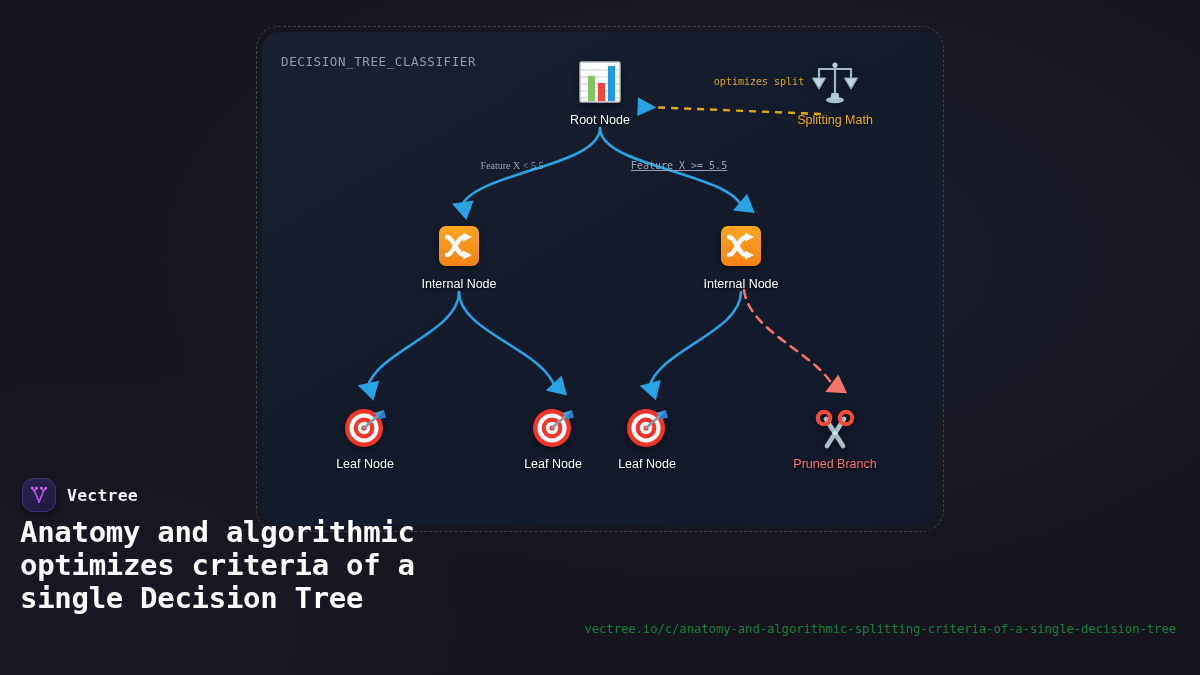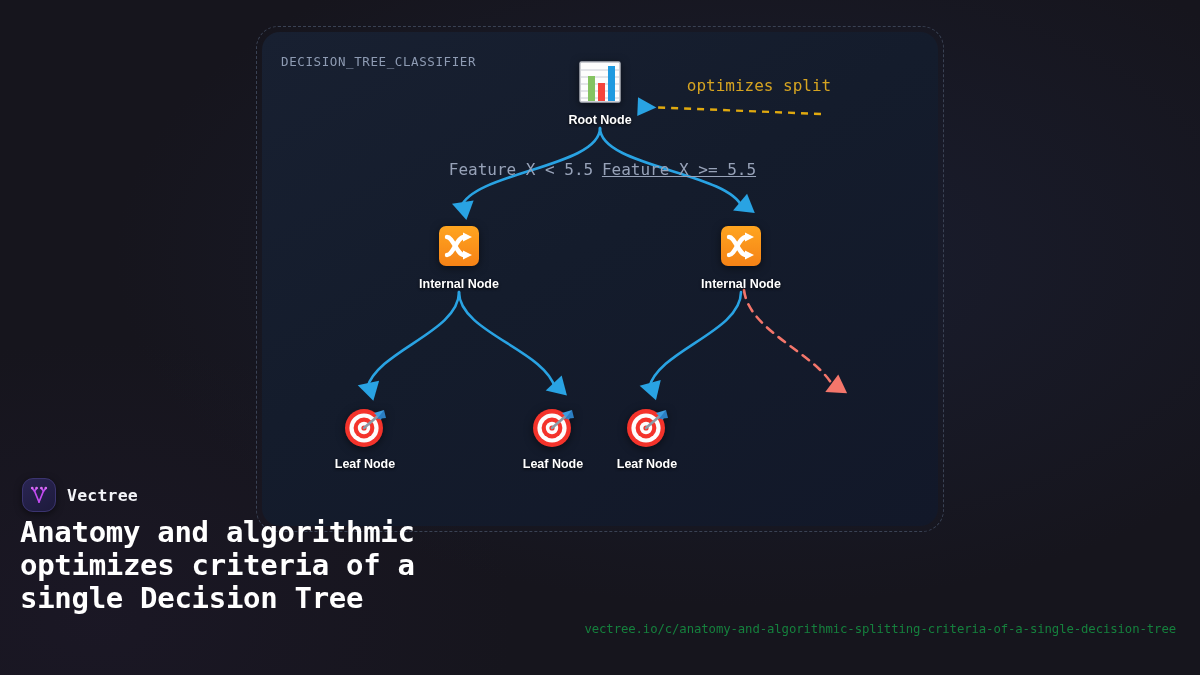--- a/index.html
+++ b/index.html
@@ -85,37 +85,37 @@
   .node .glyph {
     font-family: "DejaVu Sans", sans-serif;
     line-height: 1;
     text-align: center;
     filter: drop-shadow(0 2px 4px rgba(0,0,0,0.5));
   }
   .node .node-label {
     margin-top: 5px;
     font-family: "Liberation Sans", sans-serif;
     font-size: 12.5px;
-    font-weight: 700;
+    font-weight: 400;
     color: #ffffff;
     white-space: nowrap;
     text-shadow: 0 1px 3px rgba(0,0,0,0.85);
   }
   .node .node-label.accent-gold   { color: #eeb100; }
   .node .node-label.accent-salmon { color: #f4766b; }
 
   
   .ic { display: block; }
 
   
   .edge-label {
     position: absolute;
     z-index: 5;
     font-family: "DejaVu Sans Mono", "Liberation Mono", monospace;
-    font-size: 16px;
+    font-size: 10px;
     color: #97a2b8;
     white-space: nowrap;
     transform: translateX(-50%);
     text-align: center;
   }
   .edge-label.gold { color: #d6a421; }
 
   
   .brand {
     position: absolute;
@@ -201,21 +201,21 @@
 
       <path d="M197,260 C197,300 283,318 293,356" fill="none" stroke="#29a3e3" stroke-width="2.6" stroke-linecap="round" marker-end="url(#arrowBlue)"></path>
 
       <path d="M479,260 C479,300 396,318 387,356" fill="none" stroke="#29a3e3" stroke-width="2.6" stroke-linecap="round" marker-end="url(#arrowBlue)"></path>
 
       <path d="M482,258 C487,300 556,322 572,356" fill="none" stroke="#f4766b" stroke-width="2.6" stroke-linecap="round" stroke-dasharray="8 7" marker-end="url(#arrowRed)"></path>
 
       <path d="M559,82 L385,75" fill="none" stroke="#e0a90f" stroke-width="2.4" stroke-linecap="butt" stroke-dasharray="7 6" marker-end="url(#arrowBlueLeft)"></path>
     </svg>
 
-    <div class="edge-label" style="left:259px; top:128px;">Feature X &lt; 5.5</div>
+    <div class="edge-label" style="left:250px; top:128px;font-family:Liberation Serif, serif;">Feature X &lt; 5.5</div>
     <div class="edge-label" style="left:417px; top:128px;text-decoration:underline;">Feature X &gt;= 5.5</div>
     <div class="edge-label gold" style="left:497px; top:44px;">optimizes split</div>
 
     <div class="node" style="left:338px; top:28px;">
       <span class="glyph">
         <svg class="ic" width="46" height="48" viewBox="0 0 46 48">
           <rect x="3" y="2" width="40" height="40" rx="1.5" fill="#fdfdfd" stroke="#b9bcc4" stroke-width="1.4"></rect>
           <g stroke="#c9ccd4" stroke-width="1">
             <line x1="4" y1="10" x2="42" y2="10"></line>
             <line x1="4" y1="17" x2="42" y2="17"></line>
@@ -224,20 +224,38 @@
             <line x1="4" y1="38" x2="42" y2="38"></line>
           </g>
           <rect x="11" y="16" width="7" height="25" fill="#84c361"></rect>
           <rect x="21" y="23" width="7" height="18" fill="#f4453c"></rect>
           <rect x="31" y="6" width="7" height="35" fill="#1f9ae0"></rect>
         </svg>
       </span>
       <span class="node-label">Root Node</span>
     </div>
 
+    <div class="node" style="left:573px; top:28px;">
+      <span class="glyph">
+        <svg class="ic" width="46" height="48" viewBox="0 0 46 48">
+          <g stroke="#9fb7c9" stroke-width="2.2" fill="none" stroke-linecap="round">
+            <line x1="23" y1="6" x2="23" y2="38"></line>
+            <line x1="7" y1="9" x2="39" y2="9"></line>
+            <line x1="7" y1="9" x2="7" y2="18"></line>
+            <line x1="39" y1="9" x2="39" y2="18"></line>
+          </g>
+          <circle cx="23" cy="5" r="2.6" fill="#b6cbd9"></circle>
+          <path d="M0.5,18 L13.5,18 L7,29 Z" fill="#c3d5e1" stroke="#8fa8ba" stroke-width="1.2" stroke-linejoin="round"></path>
+          <path d="M32.5,18 L45.5,18 L39,29 Z" fill="#c3d5e1" stroke="#8fa8ba" stroke-width="1.2" stroke-linejoin="round"></path>
+          <ellipse cx="23" cy="40" rx="9" ry="3.2" fill="#a9c0d0"></ellipse>
+          <rect x="19" y="33" width="8" height="6" rx="1.5" fill="#b6cbd9"></rect>
+        </svg>
+      </span>
+      <span class="node-label accent-gold">Splitting Math</span>
+    </div>
 
     <div class="node" style="left:197px; top:192px;">
       <span class="glyph">
         <svg class="ic" width="46" height="48" viewBox="0 0 46 48">
           <defs>
             <linearGradient id="shufGrad" x1="0" y1="0" x2="0" y2="1">
               <stop offset="0%" stop-color="#ffa520"></stop>
               <stop offset="100%" stop-color="#f58216"></stop>
             </linearGradient>
           </defs>
@@ -309,20 +327,34 @@
           <circle cx="21" cy="22" r="6.2" fill="#fdfdfd"></circle>
           <circle cx="21" cy="22" r="2.6" fill="#f4332b"></circle>
           <path d="M21,22 L36,9" stroke="#8c9aa6" stroke-width="2.6" stroke-linecap="round"></path>
           <path d="M31,7 L41,4 L38,14 Z" fill="#3f9ee0"></path>
           <path d="M34,13 L41,4 L43,12 Z" fill="#2b7ec2"></path>
         </svg>
       </span>
       <span class="node-label">Leaf Node</span>
     </div>
 
+    <div class="node" style="left:573px; top:374px;">
+      <span class="glyph">
+        <svg class="ic" width="44" height="46" viewBox="0 0 44 46">
+          <g stroke="#a9bcc7" stroke-width="4.6" fill="none" stroke-linecap="round">
+            <path d="M13,13 L30,40"></path>
+            <path d="M31,13 L14,40"></path>
+          </g>
+          <circle cx="11" cy="12" r="6.2" fill="none" stroke="#ef4b38" stroke-width="4.2"></circle>
+          <circle cx="33" cy="12" r="6.2" fill="none" stroke="#ef4b38" stroke-width="4.2"></circle>
+          <circle cx="22" cy="27" r="2.1" fill="#d9e6ec"></circle>
+        </svg>
+      </span>
+      <span class="node-label accent-salmon">Pruned Branch</span>
+    </div>
 
   </div>
 </div>
 
 <div class="brand">
   <div class="brand-mark">
     <svg width="22" height="22" viewBox="0 0 22 22">
       <g stroke="#c24cf0" stroke-width="1.7" fill="none" stroke-linecap="round">
         <path d="M11,18 L6.5,7"></path>
         <path d="M11,18 L15.5,7"></path>

